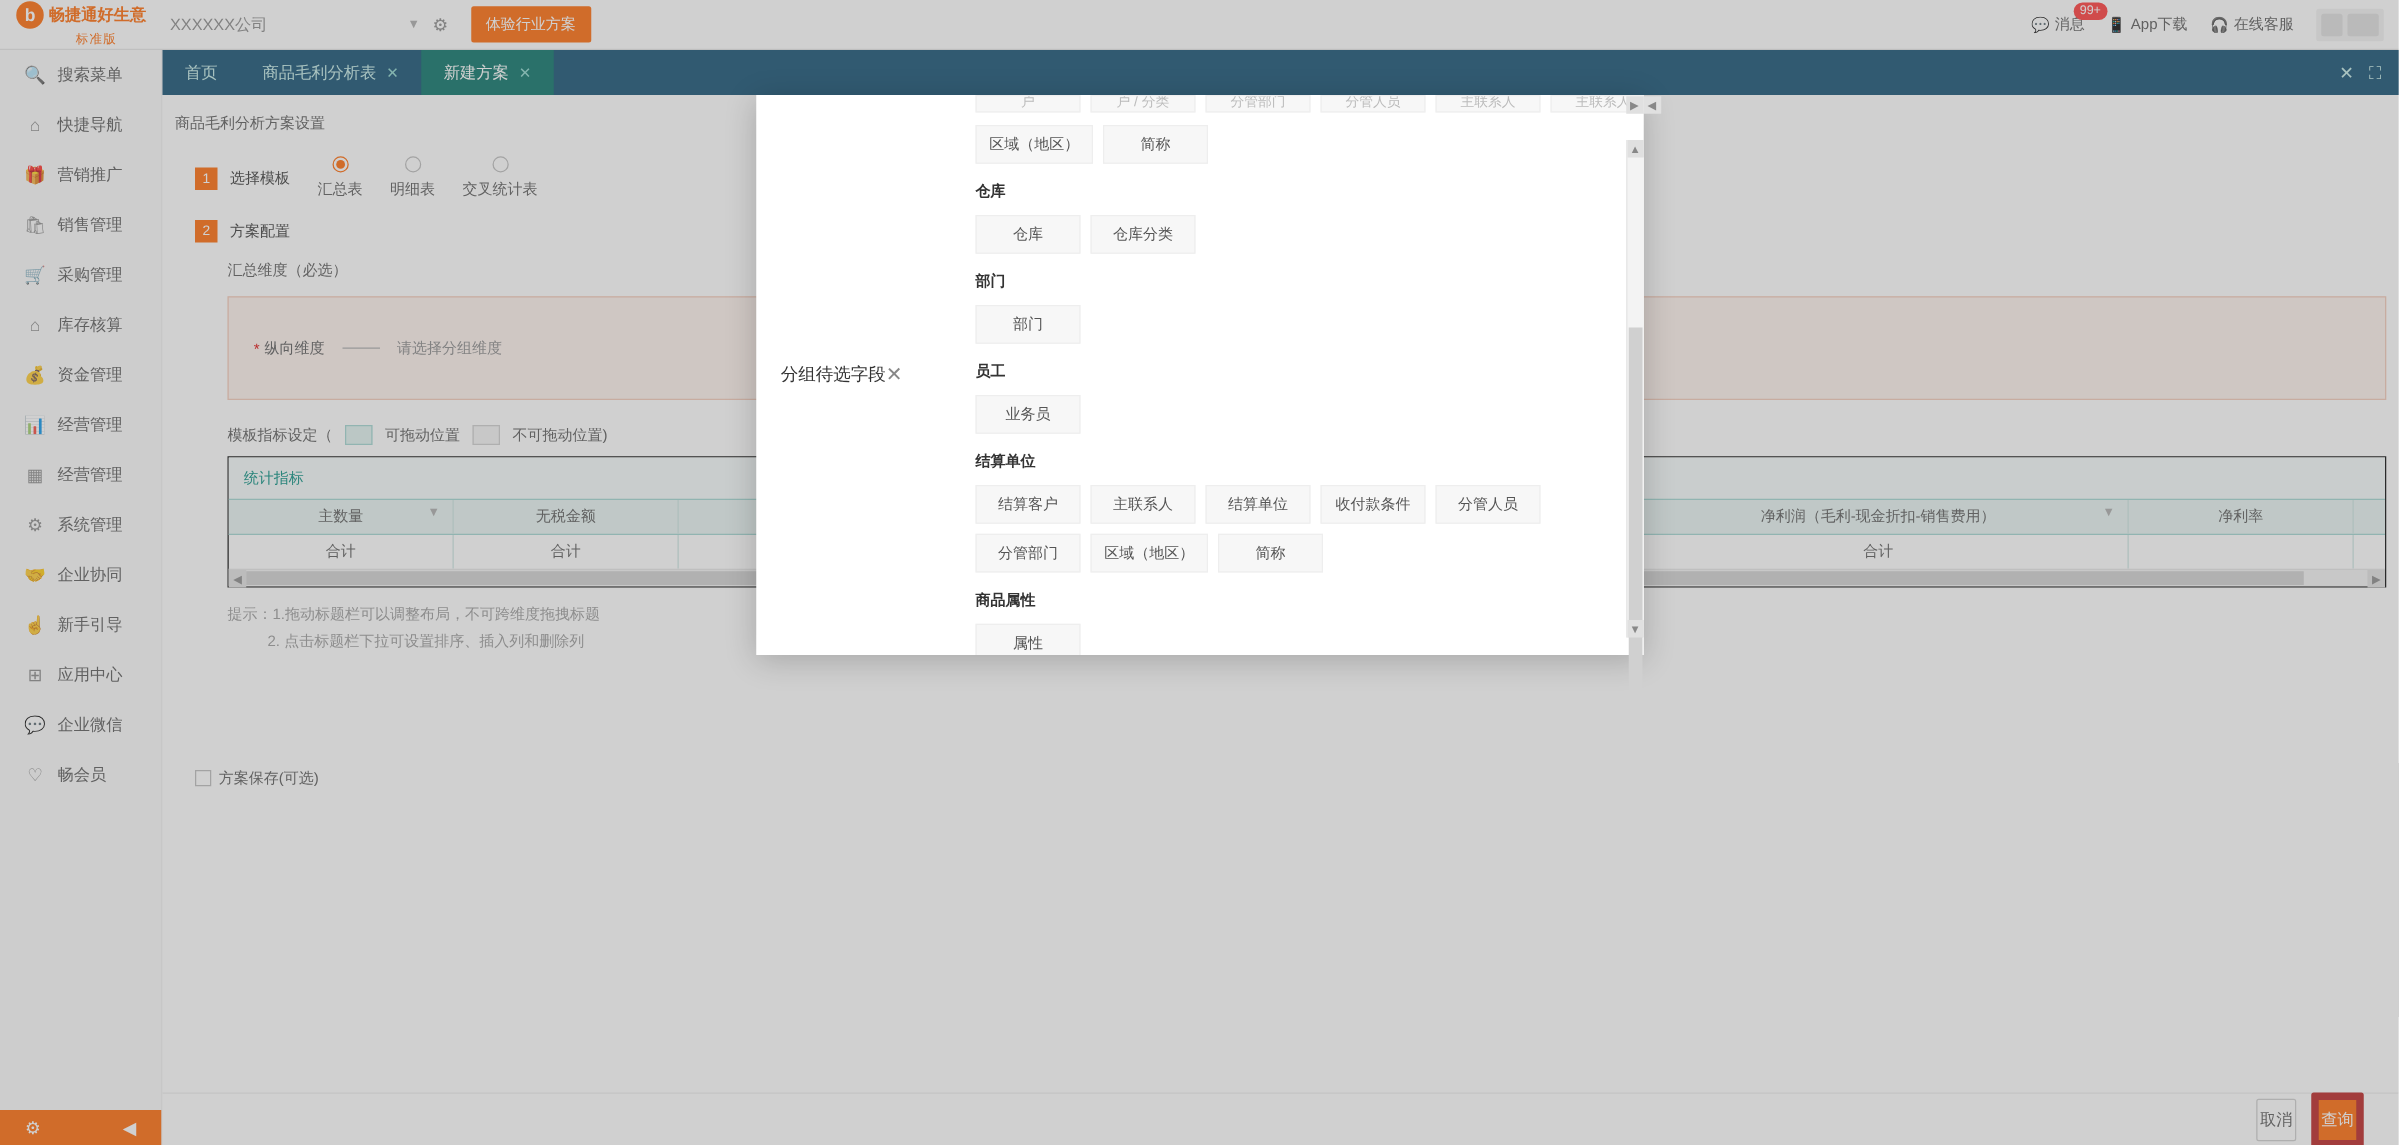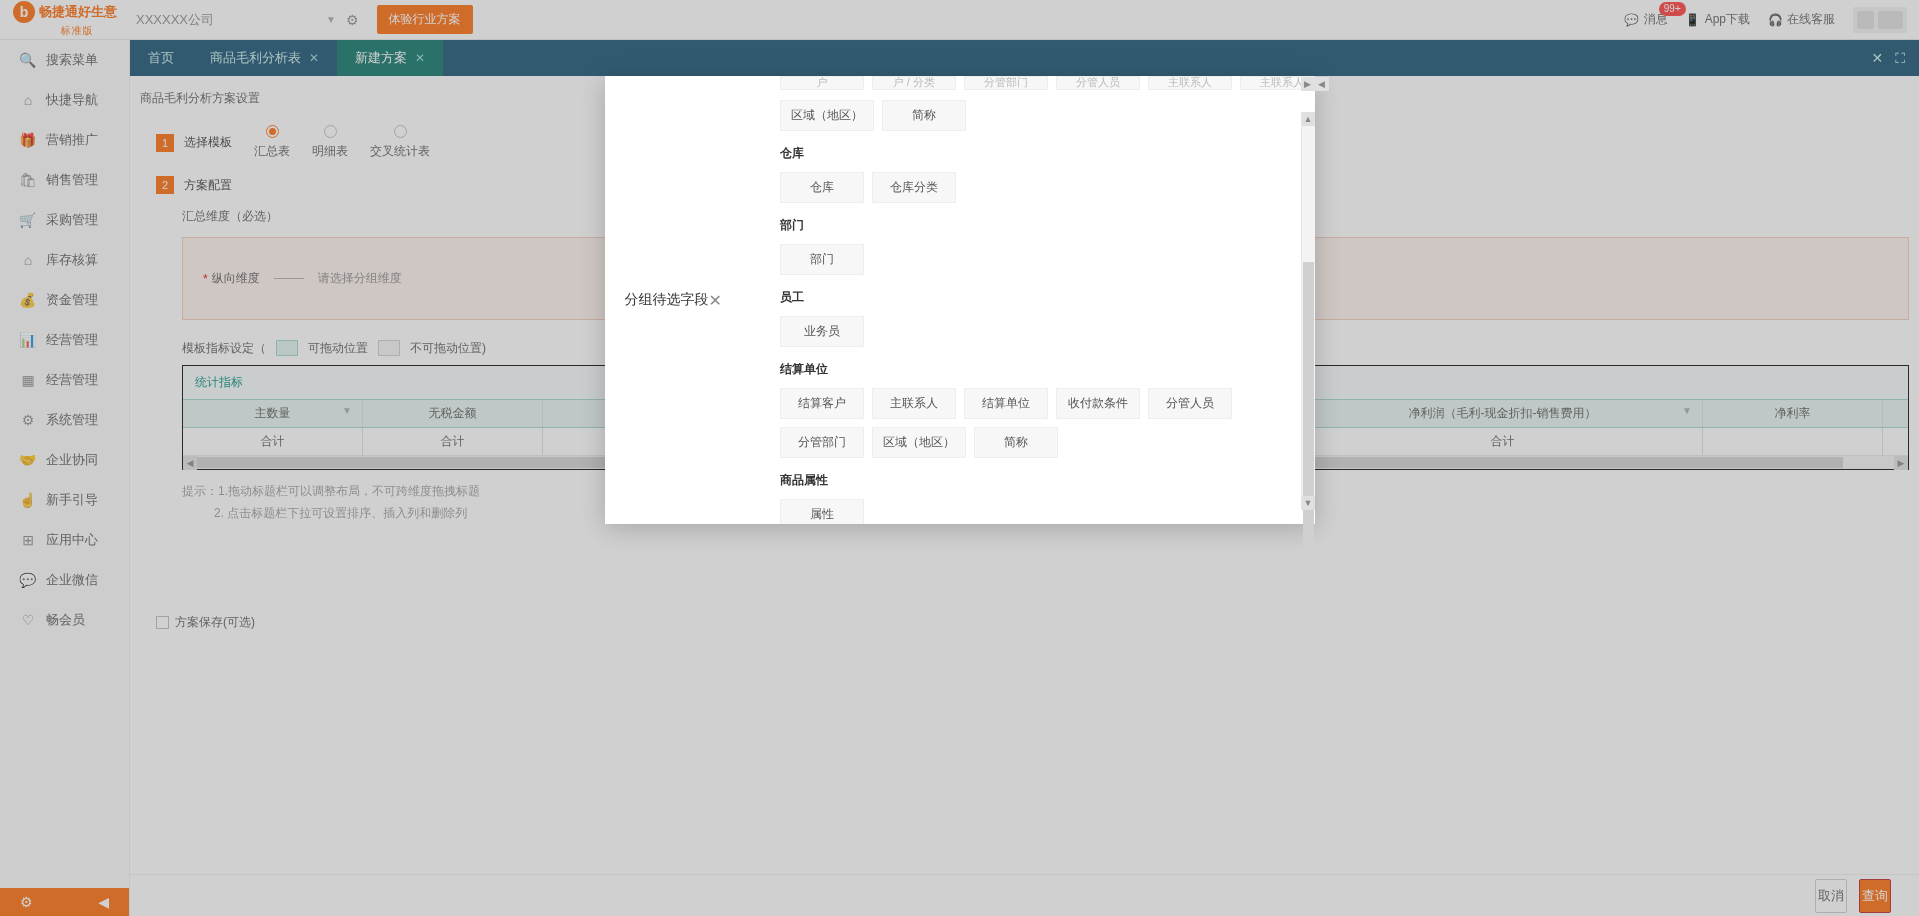--- a/index.html
+++ b/index.html
@@ -75,21 +75,21 @@
 
 .hint { margin: 10px 0 0 26px; font-size: 12px; color: #999; line-height: 22px; }
 
 .checkbox-row { position: absolute; left: 26px; font-size: 12px; color: #555; display: flex; align-items: center; gap: 6px; margin-top: 90px; }
 .chk { width: 13px; height: 13px; border: 1px solid #bbb; }
 
 
 .bottombar { position: absolute; bottom: 0; left: 130px; right: 0; height: 42px; border-top: 1px solid #eee; background: #fff; display: flex; align-items: center; justify-content: flex-end; padding-right: 28px; gap: 12px; }
 .btn { padding: 7px 2px; font-size: 13px; border-radius: 2px; cursor: pointer; }
 .btn-default { background: #fff; border: 1px solid #ccc; color: #555; }
-.btn-primary { background: #f60; border: 1px solid #b91c1c; color: #fff; text-align: center; }
+.btn-primary { background: #f60; border: 6px solid #b91c1c; color: #fff; text-align: center; }
 
 
 .overlay { position: absolute; inset: 0; background: rgba(120,120,120,0.35); }
 .modal { position: absolute; top: 76px; left: 50%; transform: translateX(-50%); width: 710px; height: 448px; background: #fff; box-shadow: 0 4px 24px rgba(0,0,0,0.2); display: flex; flex-direction: row; }
 .modal-header { padding: 12px 20px; font-size: 14px; color: #333; display: flex; align-items: center; justify-content: space-between; }
 .modal-close { font-size: 16px; color: #888; cursor: pointer; }
 .modal-divider { height: 1px; }
 .modal-body { flex: 1; overflow-y: auto; overflow-x: hidden; padding: 0 20px 10px 38px; position: relative; }
 .group-sec { margin-top: 8px; }
 .group-title { font-size: 12px; font-weight: bold; color: #333; margin: 14px 0 10px; }

